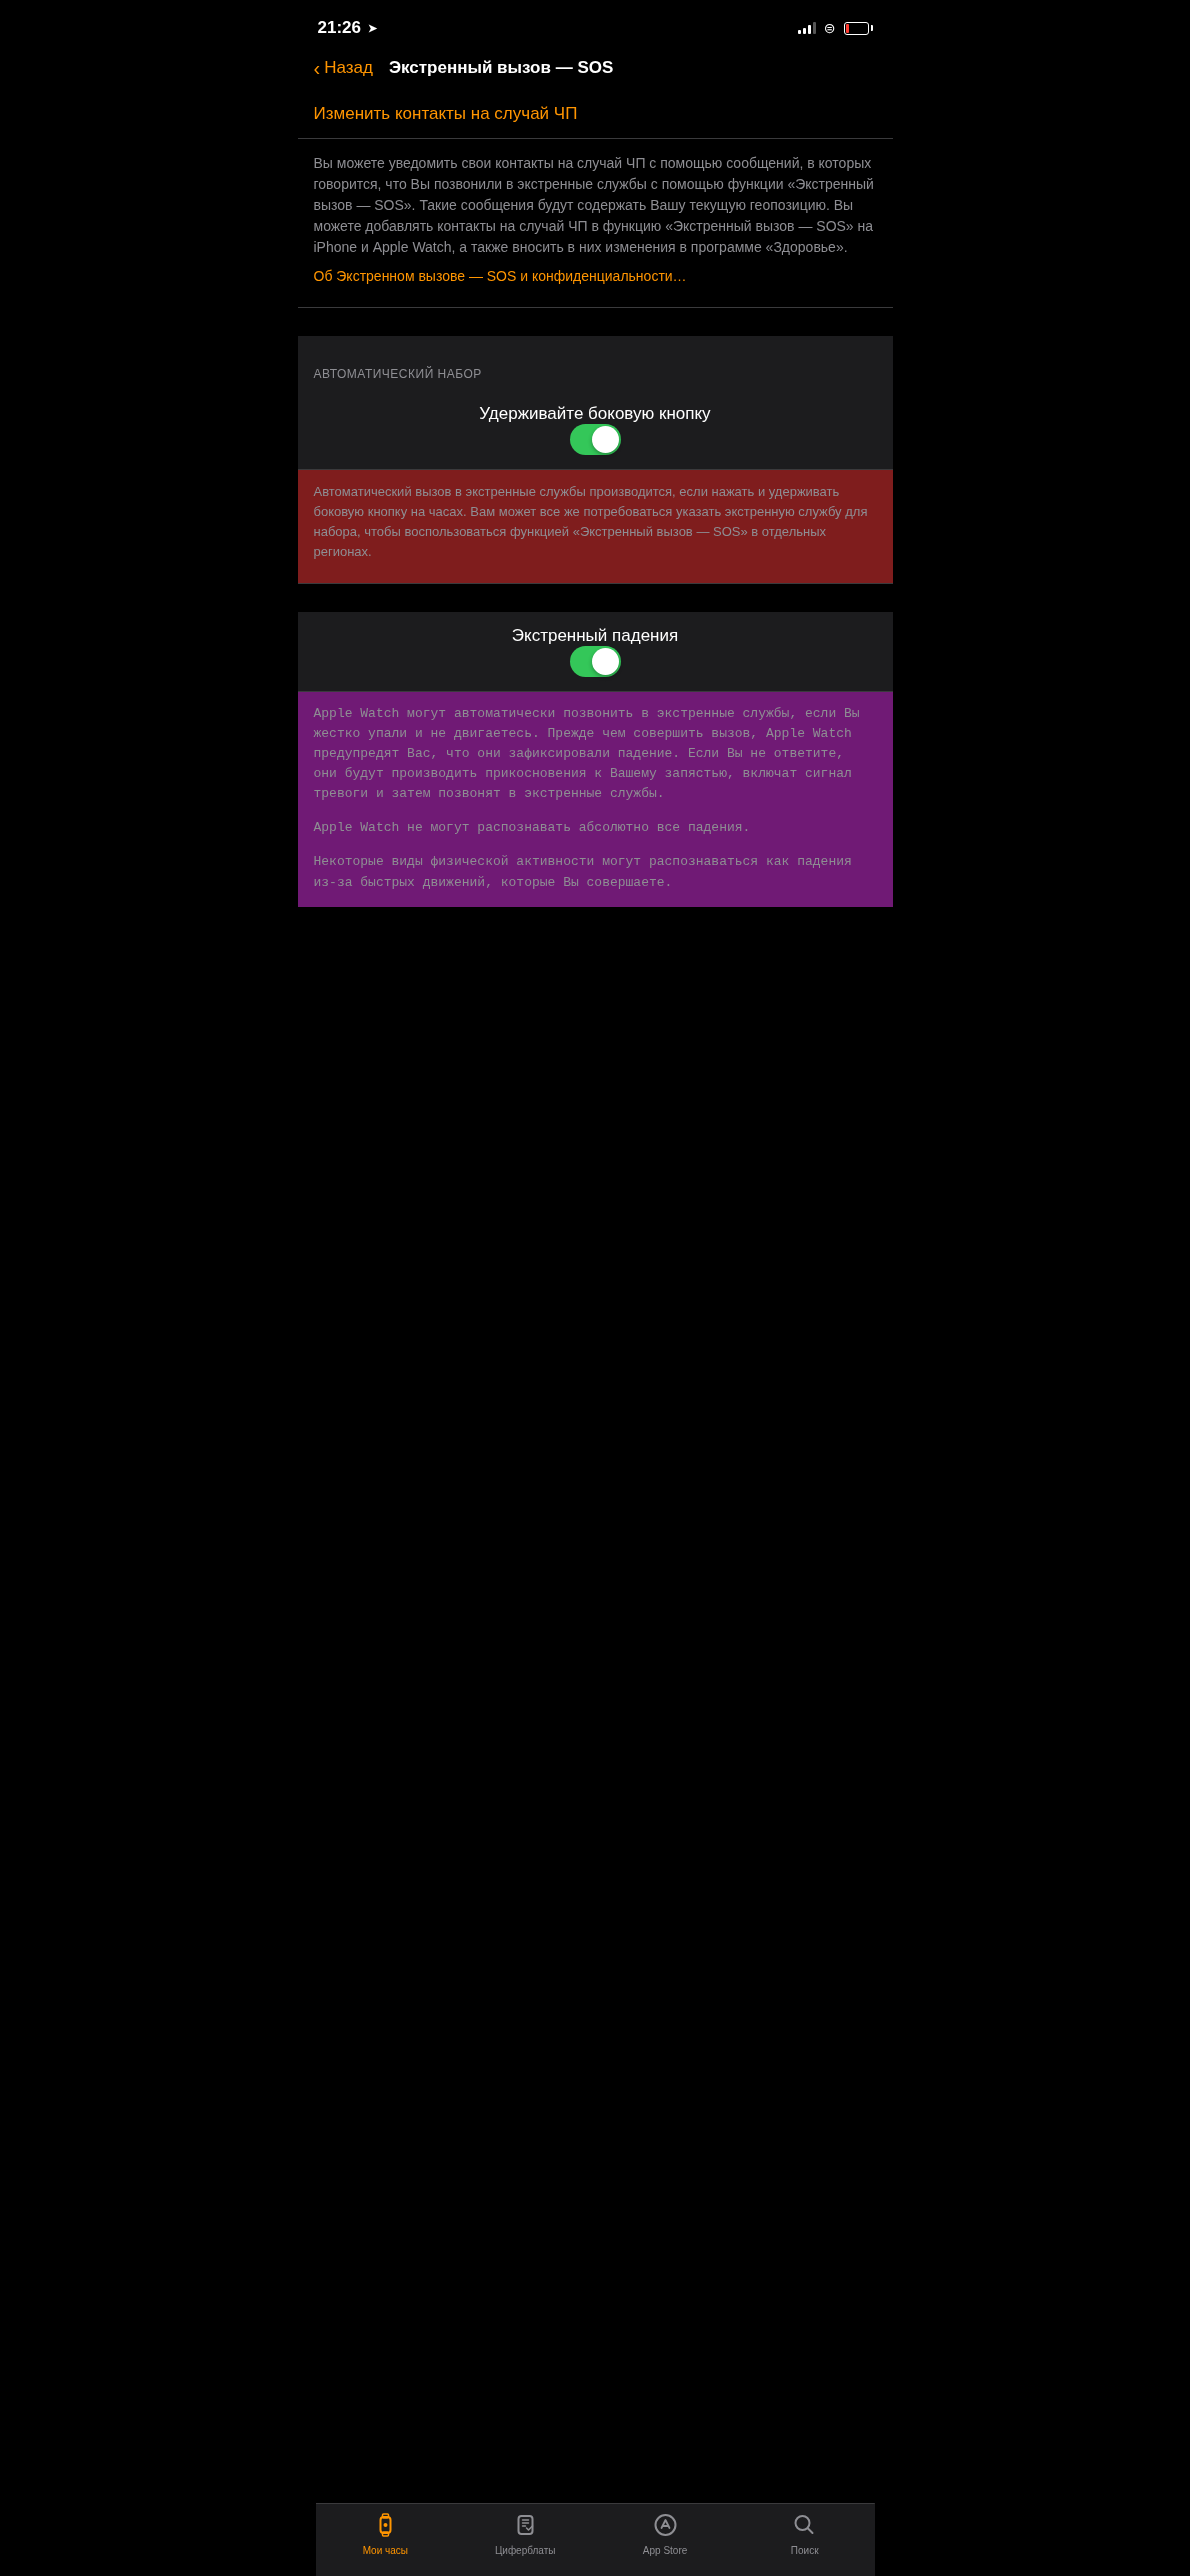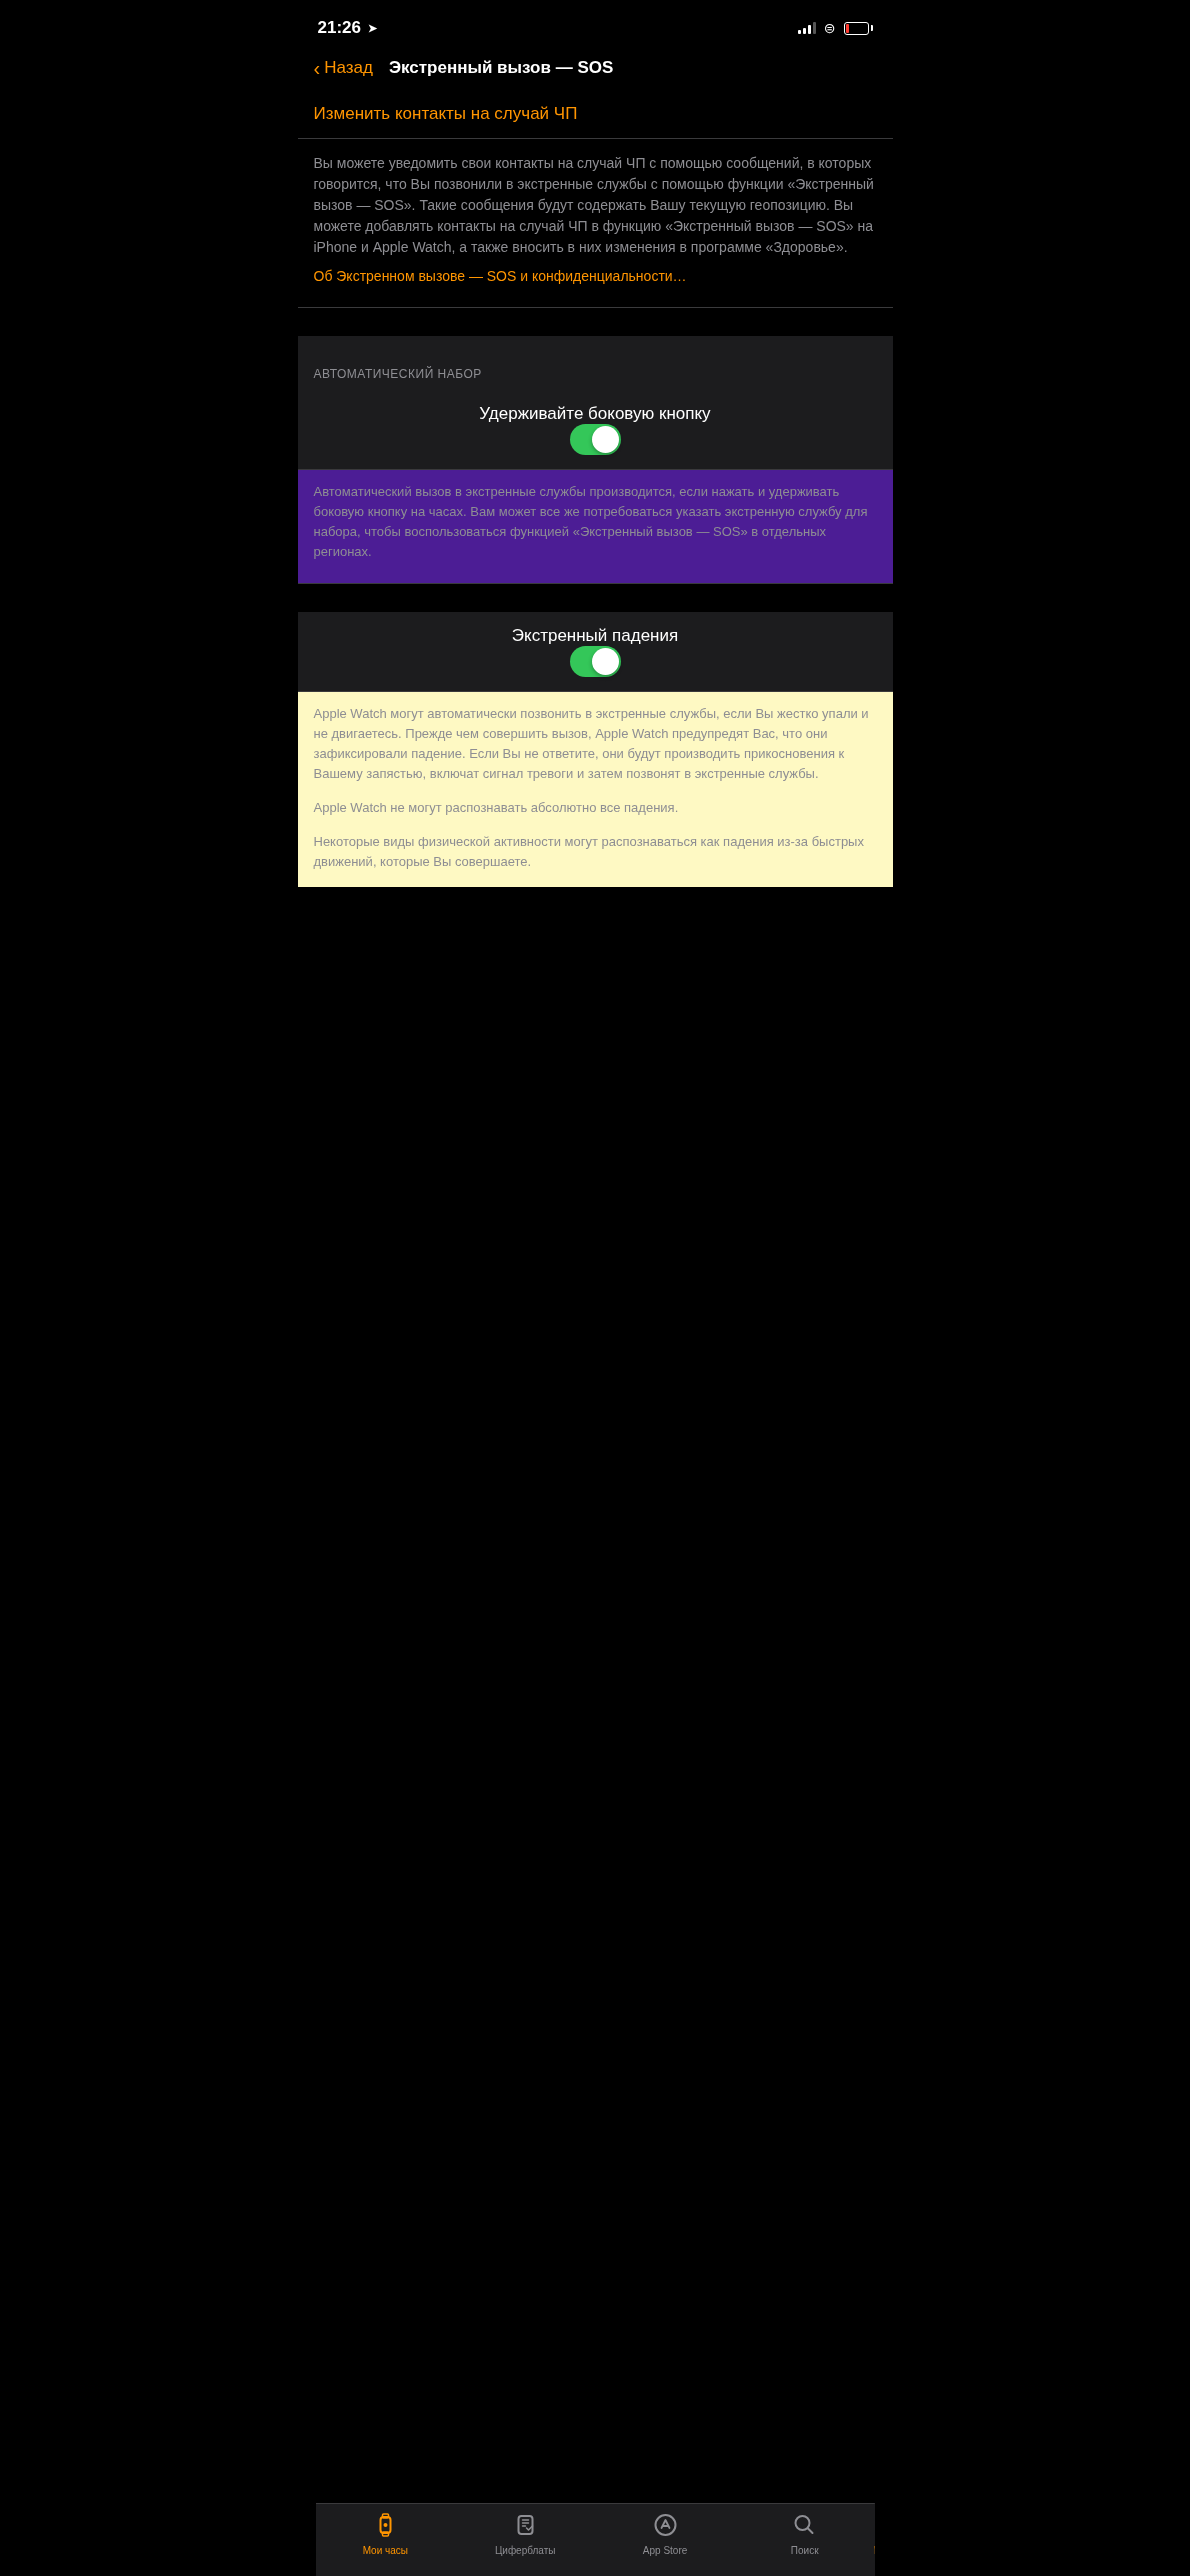--- a/index.html
+++ b/index.html
@@ -206,40 +206,41 @@
       border-radius: 50%;
       position: absolute;
       top: 2px;
       right: 2px;
       box-shadow: 0 2px 4px rgba(0,0,0,0.3);
     }
 
     
     .desc-block {
       padding: 12px 16px 20px 16px;
-      background: #4c1d95;
+      background: #7f1d1d;
       border-bottom: 0.5px solid #3a3a3c;
     }
 
     .desc-text {
       color: #8e8e93;
       font-size: 13px;
       line-height: 1.55;
     }
 
     
     .spacer {
       height: 28px;
       background: #000;
     }
 
     
     .large-desc-block {
       padding: 12px 20px 14px 16px;
-      background: #fef9c3;
+      background: #701a75;
+      font-family: Liberation Mono, monospace;
     }
 
     .large-desc-text {
       color: #8e8e93;
       font-size: 13px;
       line-height: 1.55;
       margin-bottom: 14px;
     }
 
     .large-desc-text:last-child {

